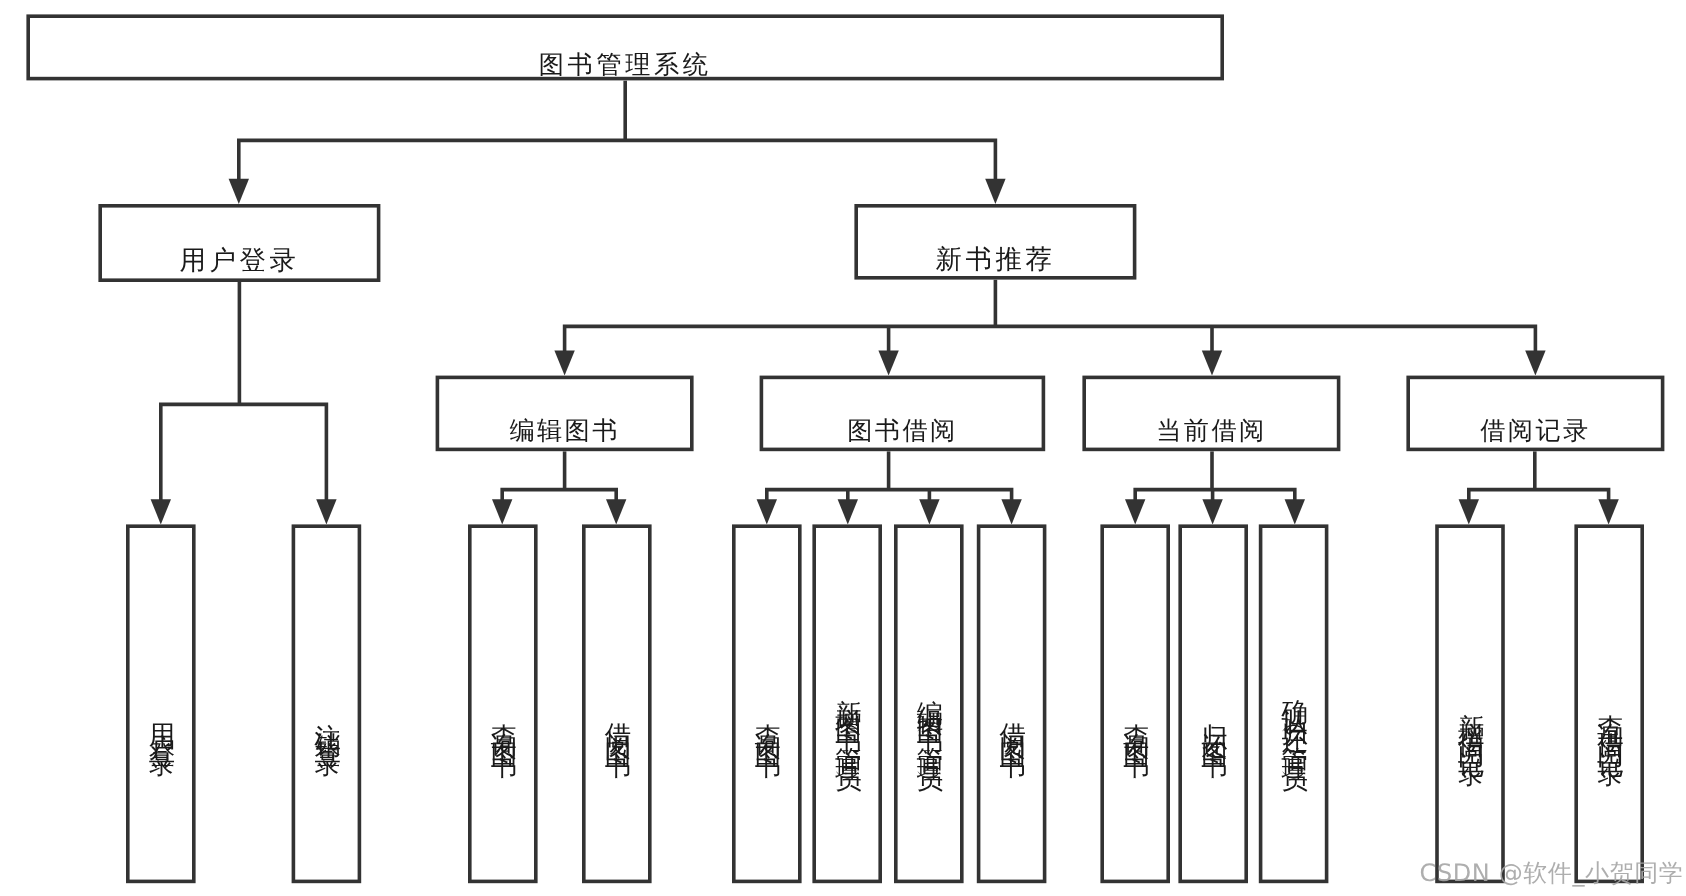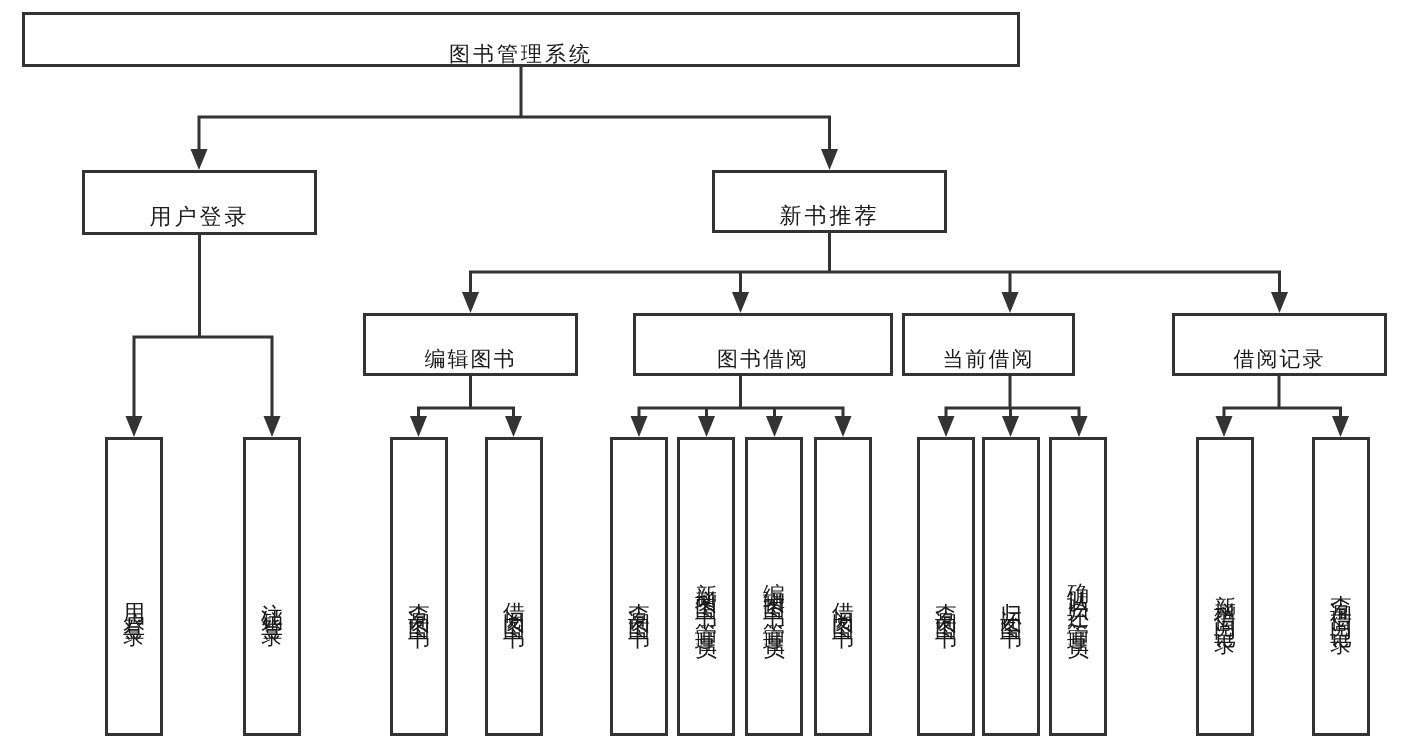--- a/index.html
+++ b/index.html
@@ -86,24 +86,24 @@
   <div class="node h-lv2" style="left:82px;top:170px;width:235px;height:65px;">
     <span class="lbl">用户登录</span>
   </div>
   <div class="node h-lv2" style="left:712px;top:170px;width:235px;height:63px;">
     <span class="lbl">新书推荐</span>
   </div>
 
   <div class="node h-lv3" style="left:363px;top:313px;width:215px;height:63px;">
     <span class="lbl">编辑图书</span>
   </div>
-  <div class="node h-lv3" style="left:633px;top:313px;width:260px;height:63px;">
+  <div class="node h-lv3" style="left:633px;top:313px;width:238px;height:63px;">
     <span class="lbl">图书借阅</span>
   </div>
-  <div class="node h-lv3" style="left:902px;top:313px;width:173px;height:63px;">
+  <div class="node h-lv3" style="left:902px;top:313px;width:215px;height:63px;">
     <span class="lbl">当前借阅</span>
   </div>
   <div class="node h-lv3" style="left:1172px;top:313px;width:215px;height:63px;">
     <span class="lbl">借阅记录</span>
   </div>
 
   <div class="node v" style="left:105px;top:437px;width:58px;height:299px;">
     <span class="lbl">用户登录</span>
   </div>
   <div class="node v" style="left:243px;top:437px;width:58px;height:299px;">
@@ -140,13 +140,14 @@
     <span class="lbl">确认归还（管理员）</span>
   </div>
 
   <div class="node v" style="left:1196px;top:437px;width:58px;height:299px;">
     <span class="lbl">新增借阅记录</span>
   </div>
   <div class="node v" style="left:1312px;top:437px;width:58px;height:299px;">
     <span class="lbl">查询借阅记录</span>
   </div>
 
+  <div class="watermark">CSDN @软件_小贺同学</div>
 </div>
 
 </body></html>

